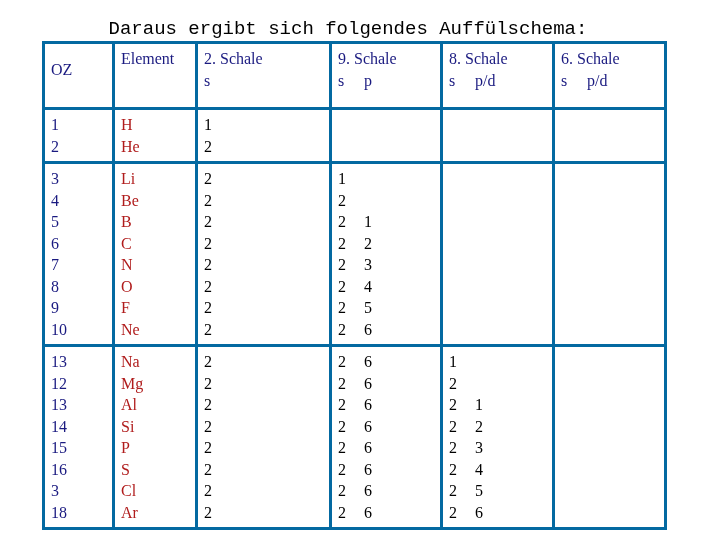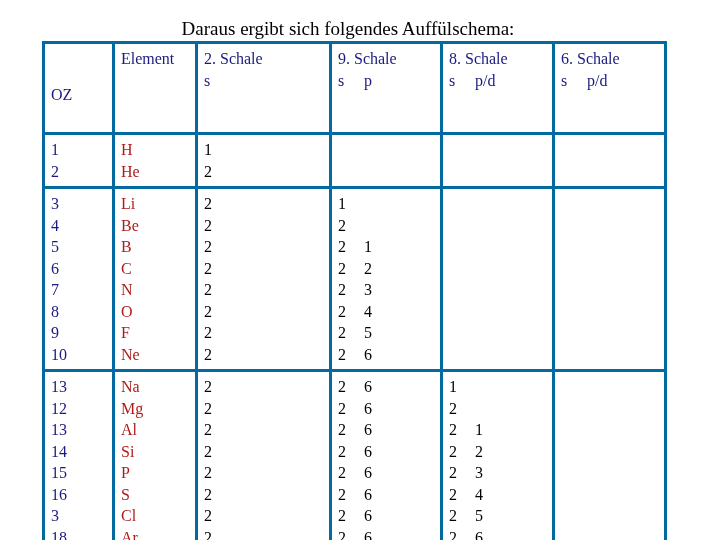--- a/index.html
+++ b/index.html
@@ -1,29 +1,29 @@
 <!DOCTYPE html>
 <html><head>
 <meta charset="utf-8">
 <style>
   html, body { margin:0; padding:0; background:#ffffff; }
   body { width:720px; height:540px; position:relative; overflow:hidden;
          font-family:"Liberation Serif", serif; }
   .title { position:absolute; left:0; top:18px; width:720px; text-align:center;
-           font-size:19px; color:#000; }
+           font-size:19px; color:#000;font-family:Liberation Mono, monospace; }
   .title span { position:relative; left:-12px; }
   table { position:absolute; left:42px; top:41px; border-collapse:collapse;
           table-layout:fixed; }
   td { border:3px solid #0369a1; vertical-align:top; padding:4px 6px 4px 6px;
        font-size:16px; line-height:21.5px; }
   td.hdr { color:#1a1a80; height:44px; }
   td.oz { color:#1a1a80; }
   td.el { color:#b01c1c; }
   td.num { color:#000; }
-  .hdr-oz { padding-top:40px;margin-left:41px; }
+  .hdr-oz { padding-top:15px;margin-left:41px; }
   .pair { display:flex; }
   .pair .a { width:26px; }
   .line { white-space:pre; height:21.5px; }
 </style>
 </head>
 <body>
 
 <div class="title"><span>Daraus ergibt sich folgendes Auffülschema:</span></div>
 
 <table>

